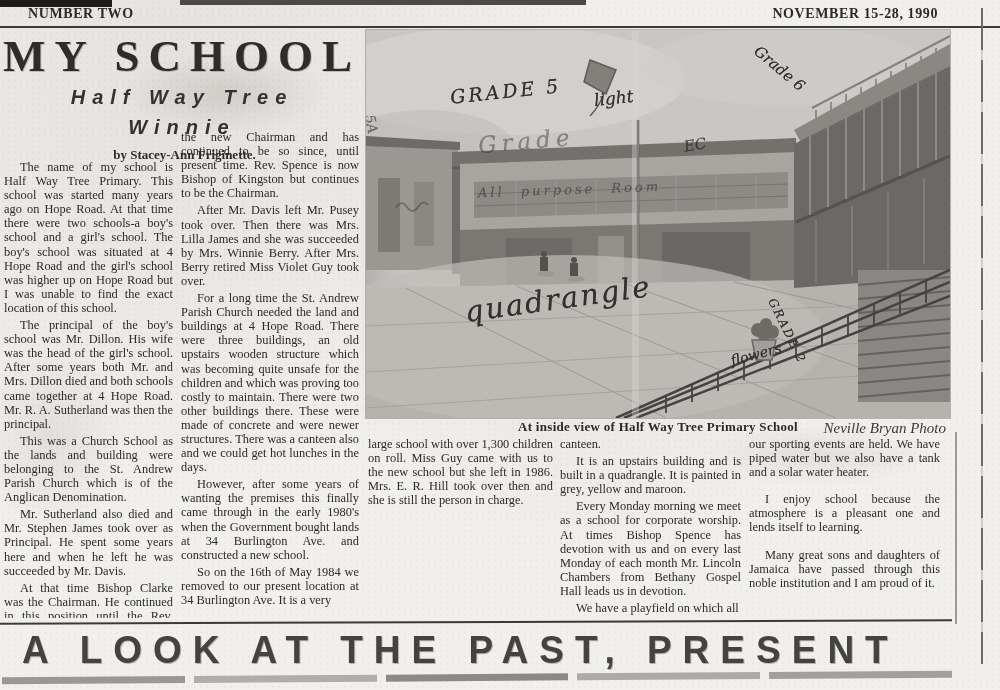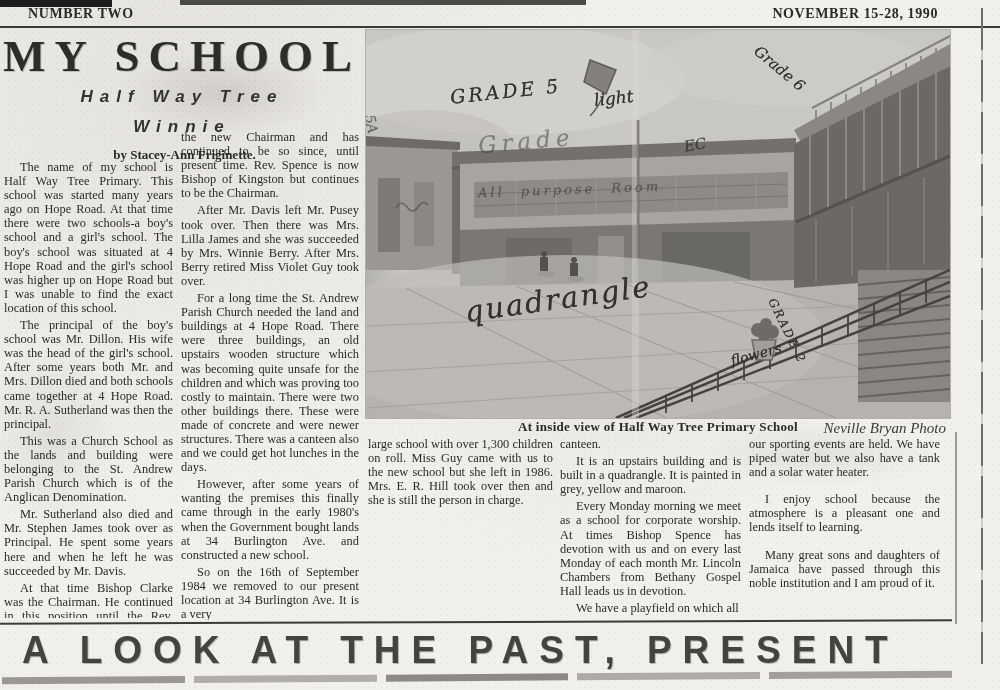--- a/index.html
+++ b/index.html
@@ -24,21 +24,21 @@
   .vrule-right-inner{position:absolute;left:955px;top:432px;width:1.5px;height:192px;background:#8a8783;opacity:.8;}
 
   .masthead-issue{position:absolute;left:28px;top:6px;font-size:14px;font-weight:bold;letter-spacing:.6px;}
   .masthead-date{position:absolute;right:62px;top:6px;font-size:14px;font-weight:bold;letter-spacing:.6px;}
 
   
   .title-block{position:absolute;left:2px;top:28px;width:360px;text-align:center;}
   .main-title{margin:2px 0 0 0;font-size:45px;font-weight:bold;letter-spacing:9px;color:#2e2d2b;
         text-shadow:1px 1px 0 rgba(70,66,60,.25);}
   .sub-title{margin:0;font-family:"Liberation Sans",sans-serif;font-style:italic;font-weight:bold;
-        font-size:17px;letter-spacing:7px;color:#333230;line-height:30px;}
+        font-size:20px;letter-spacing:7px;color:#333230;line-height:30px;}
   .byline{margin-top:5px;text-align:center;padding-left:5px;font-size:13px;font-weight:bold;}
 
   
   .col{position:absolute;font-size:12.4px;line-height:14.1px;text-align:justify;overflow:hidden;}
   .col p{margin:0 0 3px 0;}
   .col p.indent{text-indent:16px;}
   .col1{left:4px;top:160px;width:169px;height:458px;}
   .col2{left:181px;top:130px;width:178px;height:490px;}
   .col3{left:368px;top:437px;width:185px;height:184px;}
   .col4{left:560px;top:437px;width:181px;height:184px;}
@@ -104,21 +104,21 @@
     <p class="indent">This was a Church School as the lands and building were belonging to the St. Andrew Parish Church which is of the Anglican Denomination.</p>
     <p class="indent">Mr. Sutherland also died and Mr. Stephen James took over as Principal. He spent some years here and when he left he was succeeded by Mr. Davis.</p>
     <p class="indent">At that time Bishop Clarke was the Chairman. He continued in this position until the Rev. Herman Spence took over the St. Andrew Parish Church. Rev. Spence became</p>
   </div>
 
   <div class="col col2">
     <p>the new Chairman and has continued to be so since, until present time. Rev. Spence is now Bishop of Kingston but continues to be the Chairman.</p>
     <p class="indent">After Mr. Davis left Mr. Pusey took over. Then there was Mrs. Lilla James and she was succeeded by Mrs. Winnie Berry. After Mrs. Berry retired Miss Violet Guy took over.</p>
     <p class="indent">For a long time the St. Andrew Parish Church needed the land and buildings at 4 Hope Road. There were three buildings, an old upstairs wooden structure which was becoming quite unsafe for the children and which was proving too costly to maintain. There were two other buildings there. These were made of concrete and were newer structures. There was a canteen also and we could get hot lunches in the days.</p>
     <p class="indent">However, after some years of wanting the premises this finally came through in the early 1980's when the Government bought lands at 34 Burlington Ave. and constructed a new school.</p>
-    <p class="indent">So on the 16th of September 1984 we removed to our present location at 34 Burlington Ave. It is a very</p>
+    <p class="indent">So on the 16th of May 1984 we removed to our present location at 34 Burlington Ave. It is a very</p>
   </div>
 
   <div class="photo">
     <svg viewBox="0 0 584 388" preserveAspectRatio="none">
 
       <rect x="0" y="0" width="584" height="168" fill="#c9c7c3"></rect>
       <ellipse cx="140" cy="50" rx="180" ry="55" fill="#d4d2ce" opacity=".8"></ellipse>
       <ellipse cx="420" cy="36" rx="140" ry="40" fill="#cfcdc9" opacity=".7"></ellipse>
       <ellipse cx="60" cy="120" rx="90" ry="40" fill="#bfbdb9" opacity=".6"></ellipse>
 

